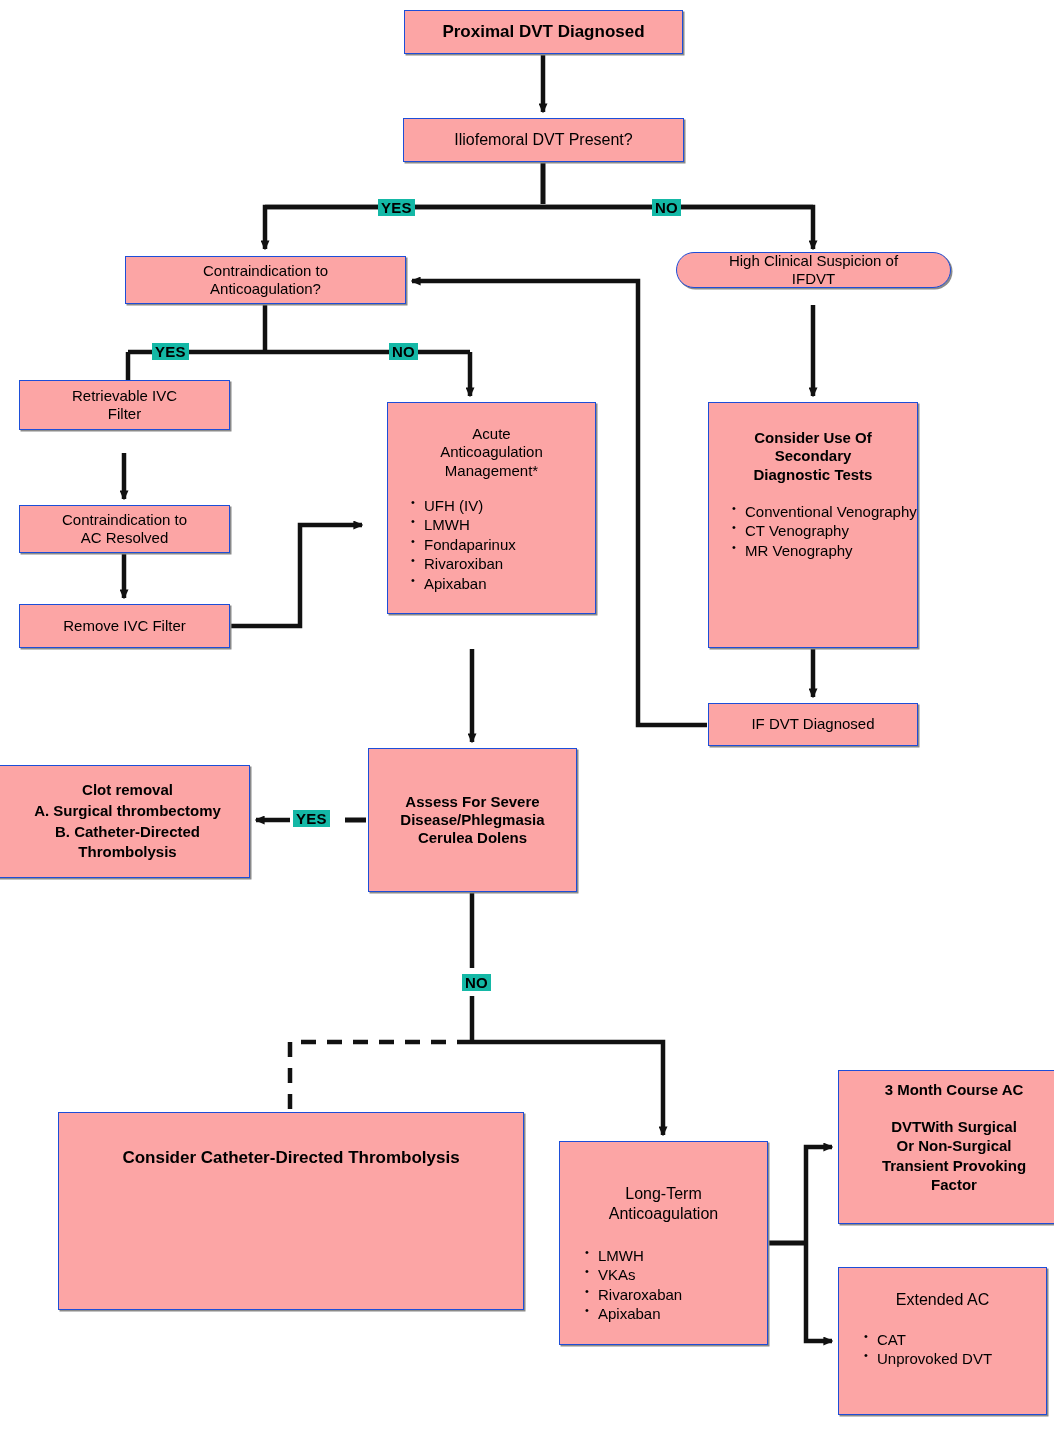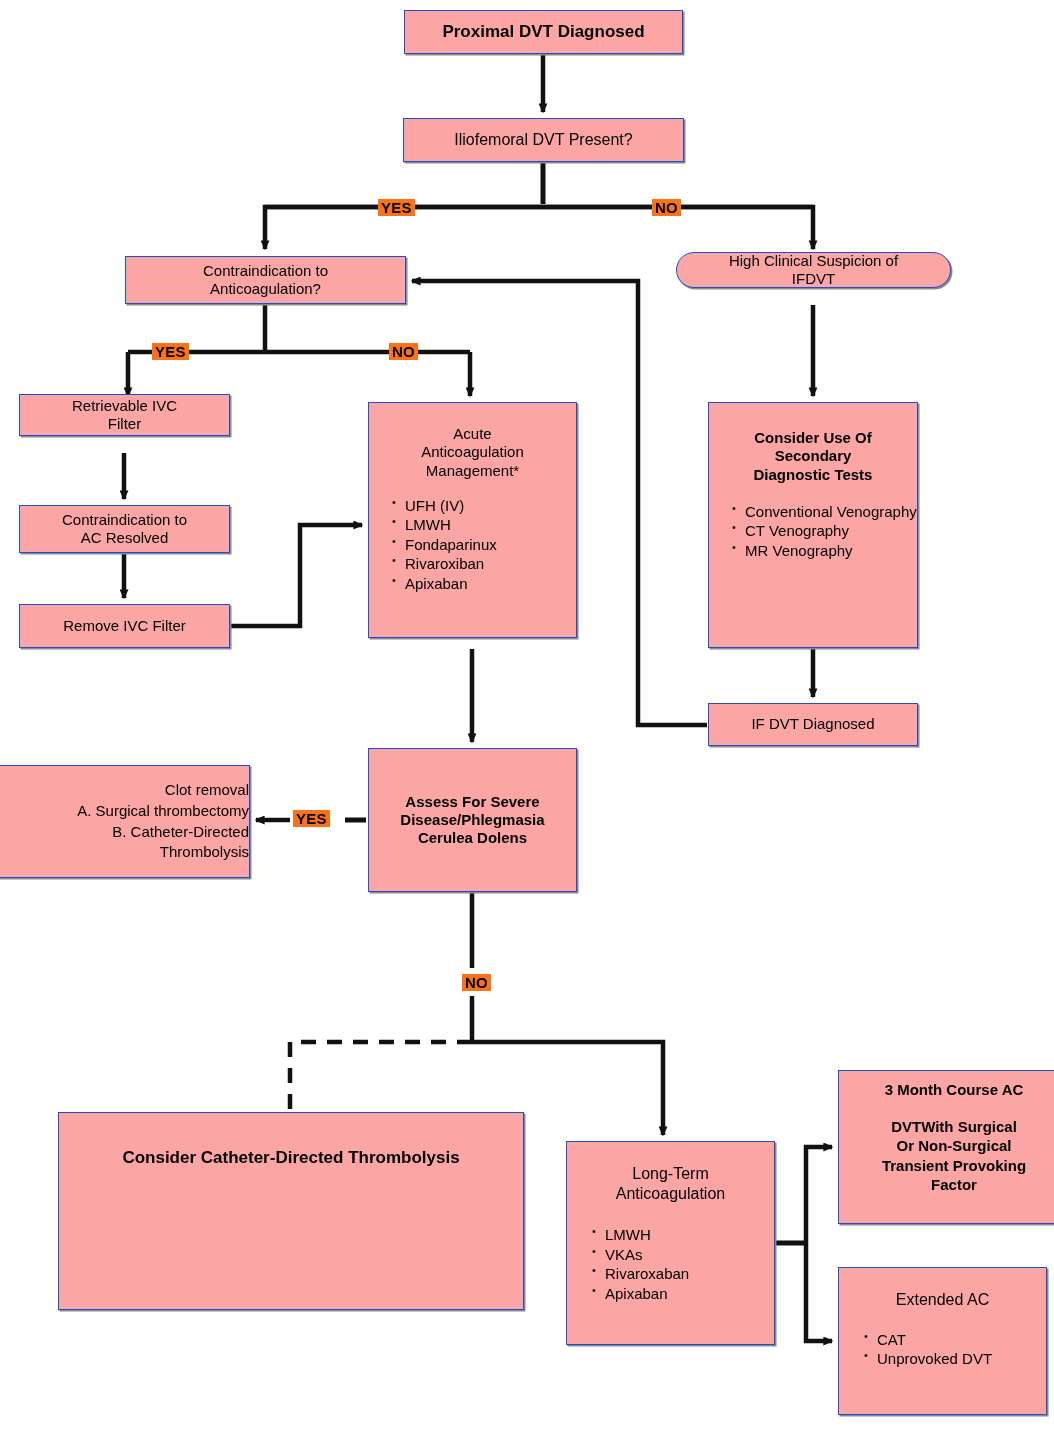--- a/index.html
+++ b/index.html
@@ -58,75 +58,75 @@
     position: absolute;
     left: 1px;
     top: -1px;
     font-size: 11px;
   }
   .edge-label {
     position: absolute;
     font-weight: bold;
     font-size: 15px;
     letter-spacing: 0.2px;
-    background: #f97316;
+    background: #14b8a6;
     padding: 0 3px;
     white-space: nowrap;
   }
 
   
   #n-proximal      { left:404px;  top:10px;   width:279px; height:44px;  }
   #n-proximal .title { font-size:17px; font-weight:bold; }
 
   #n-iliofemoral   { left:403px;  top:118px;  width:281px; height:44px;  }
   #n-iliofemoral .title { font-size:16px; }
 
   #n-contra-ac     { left:125px;  top:256px;  width:281px; height:48px;  }
   #n-contra-ac .title { font-size:15px; }
 
   #n-high-susp     { left:676px;  top:252px;  width:275px; height:36px;border-radius:18px;  }
   #n-high-susp .title { font-size:15px; }
 
-  #n-ivc-filter    { left:19px;   top:394px;  width:211px; height:42px;  }
+  #n-ivc-filter    { left:19px;   top:380px;  width:211px; height:50px;  }
   #n-ivc-filter .title { font-size:15px; }
 
   #n-contra-res    { left:19px;   top:505px;  width:211px; height:48px;  }
   #n-contra-res .title { font-size:15px; }
 
   #n-remove-ivc    { left:19px;   top:604px;  width:211px; height:44px;  }
   #n-remove-ivc .title { font-size:15px; }
 
-  #n-acute-ac      { left:368px;  top:402px;  width:209px; height:236px;
+  #n-acute-ac      { left:387px;  top:402px;  width:209px; height:212px;
                      justify-content:flex-start; padding:22px 0 16px 0; }
   #n-acute-ac .title { font-size:15px; margin-bottom:16px; }
   #n-acute-ac ul   { font-size:15px; padding-left:22px; }
 
   #n-secondary     { left:708px;  top:402px;  width:210px; height:246px;
                      justify-content:flex-start; padding:26px 0 0 0; }
   #n-secondary .title { font-size:15px; font-weight:bold; margin-bottom:18px; }
   #n-secondary ul  { font-size:15px; padding-left:22px; }
   #n-secondary ul li { white-space:normal; }
 
   #n-ifdvt         { left:708px;  top:703px;  width:210px; height:43px;  }
   #n-ifdvt .title  { font-size:15px; }
 
   #n-assess        { left:368px;  top:748px;  width:209px; height:144px; }
   #n-assess .title { font-size:15px; font-weight:bold; }
 
   #n-clot          { left:-2px;   top:765px;  width:252px; height:113px;
                      justify-content:center; padding:0 0 0 7px; }
-  #n-clot .lines   { font-size:15px; line-height:1.38; text-align:right; white-space:pre-line; }
+  #n-clot .lines   { font-size:15px; line-height:1.38; text-align:center; white-space:pre-line;font-weight:bold; }
 
   #n-cdt           { left:58px;   top:1112px; width:466px; height:198px;
                      justify-content:flex-start; padding:35px 0 0 0; }
   #n-cdt .title    { font-size:17px; font-weight:bold; margin-bottom:6px; }
   #n-cdt ul        { font-size:15px; padding-left:106px; font-weight:bold; }
 
   #n-longterm      { left:559px;  top:1141px; width:209px; height:204px;
-                     justify-content:flex-start; padding:22px 0 0 0;margin-left:7px; }
+                     justify-content:center; padding:22px 0 0 0; }
   #n-longterm .title { font-size:16px; margin-bottom:22px; }
   #n-longterm ul   { font-size:15px; padding-left:24px; }
 
   #n-3month        { left:838px;  top:1070px; width:232px; height:154px;
                      justify-content:flex-start; padding:10px 0 0 0; }
   #n-3month .title { font-size:15px; font-weight:bold; }
   #n-3month .sub   { font-size:15px; font-weight:bold; text-align:center;
                      line-height:1.28; white-space:pre-line; margin-top:18px; }
 
   #n-extended      { left:838px;  top:1267px; width:209px; height:148px;

